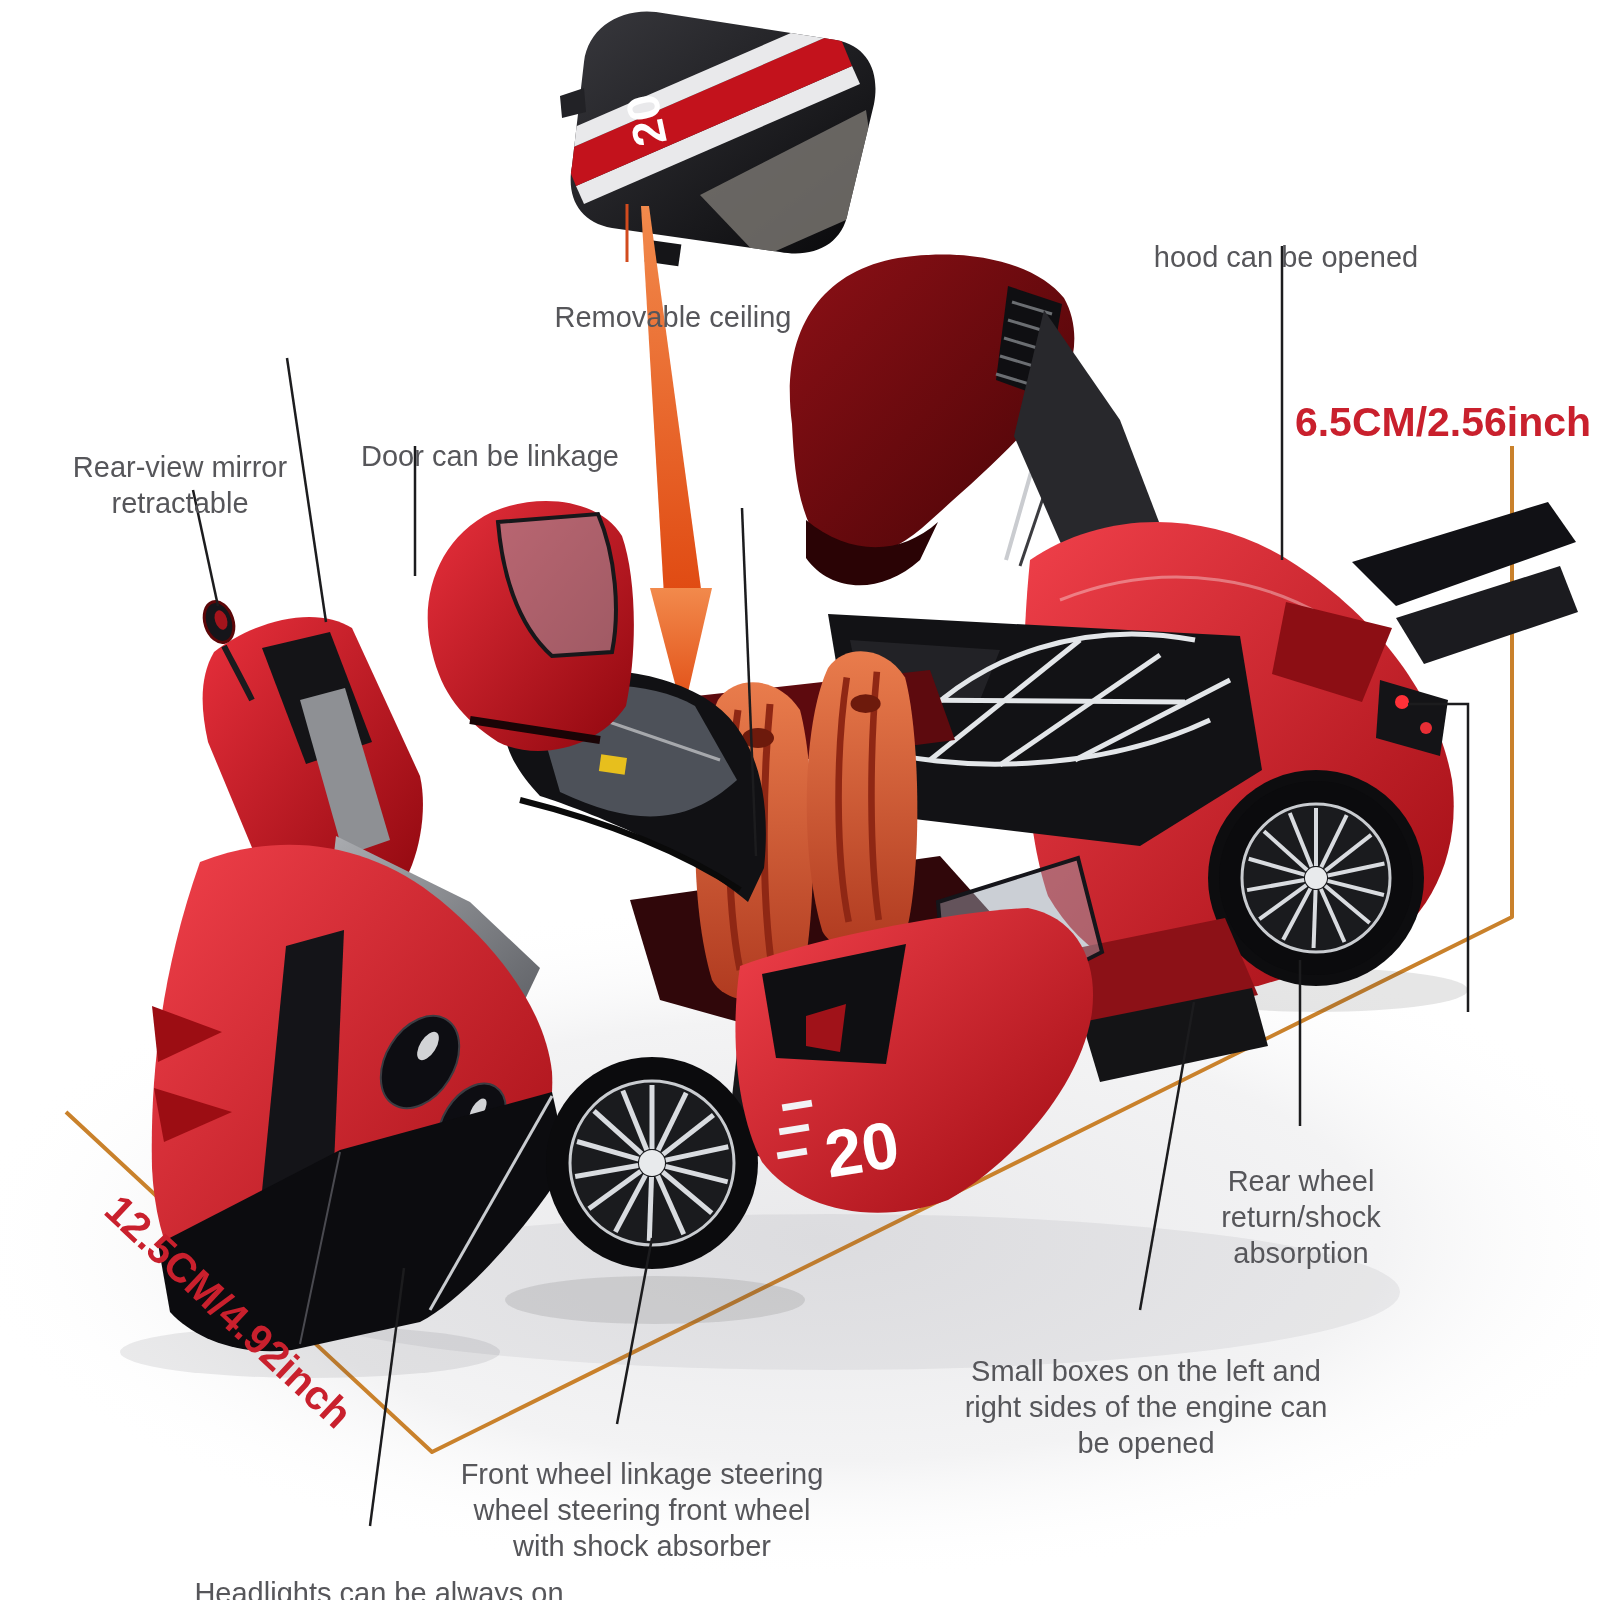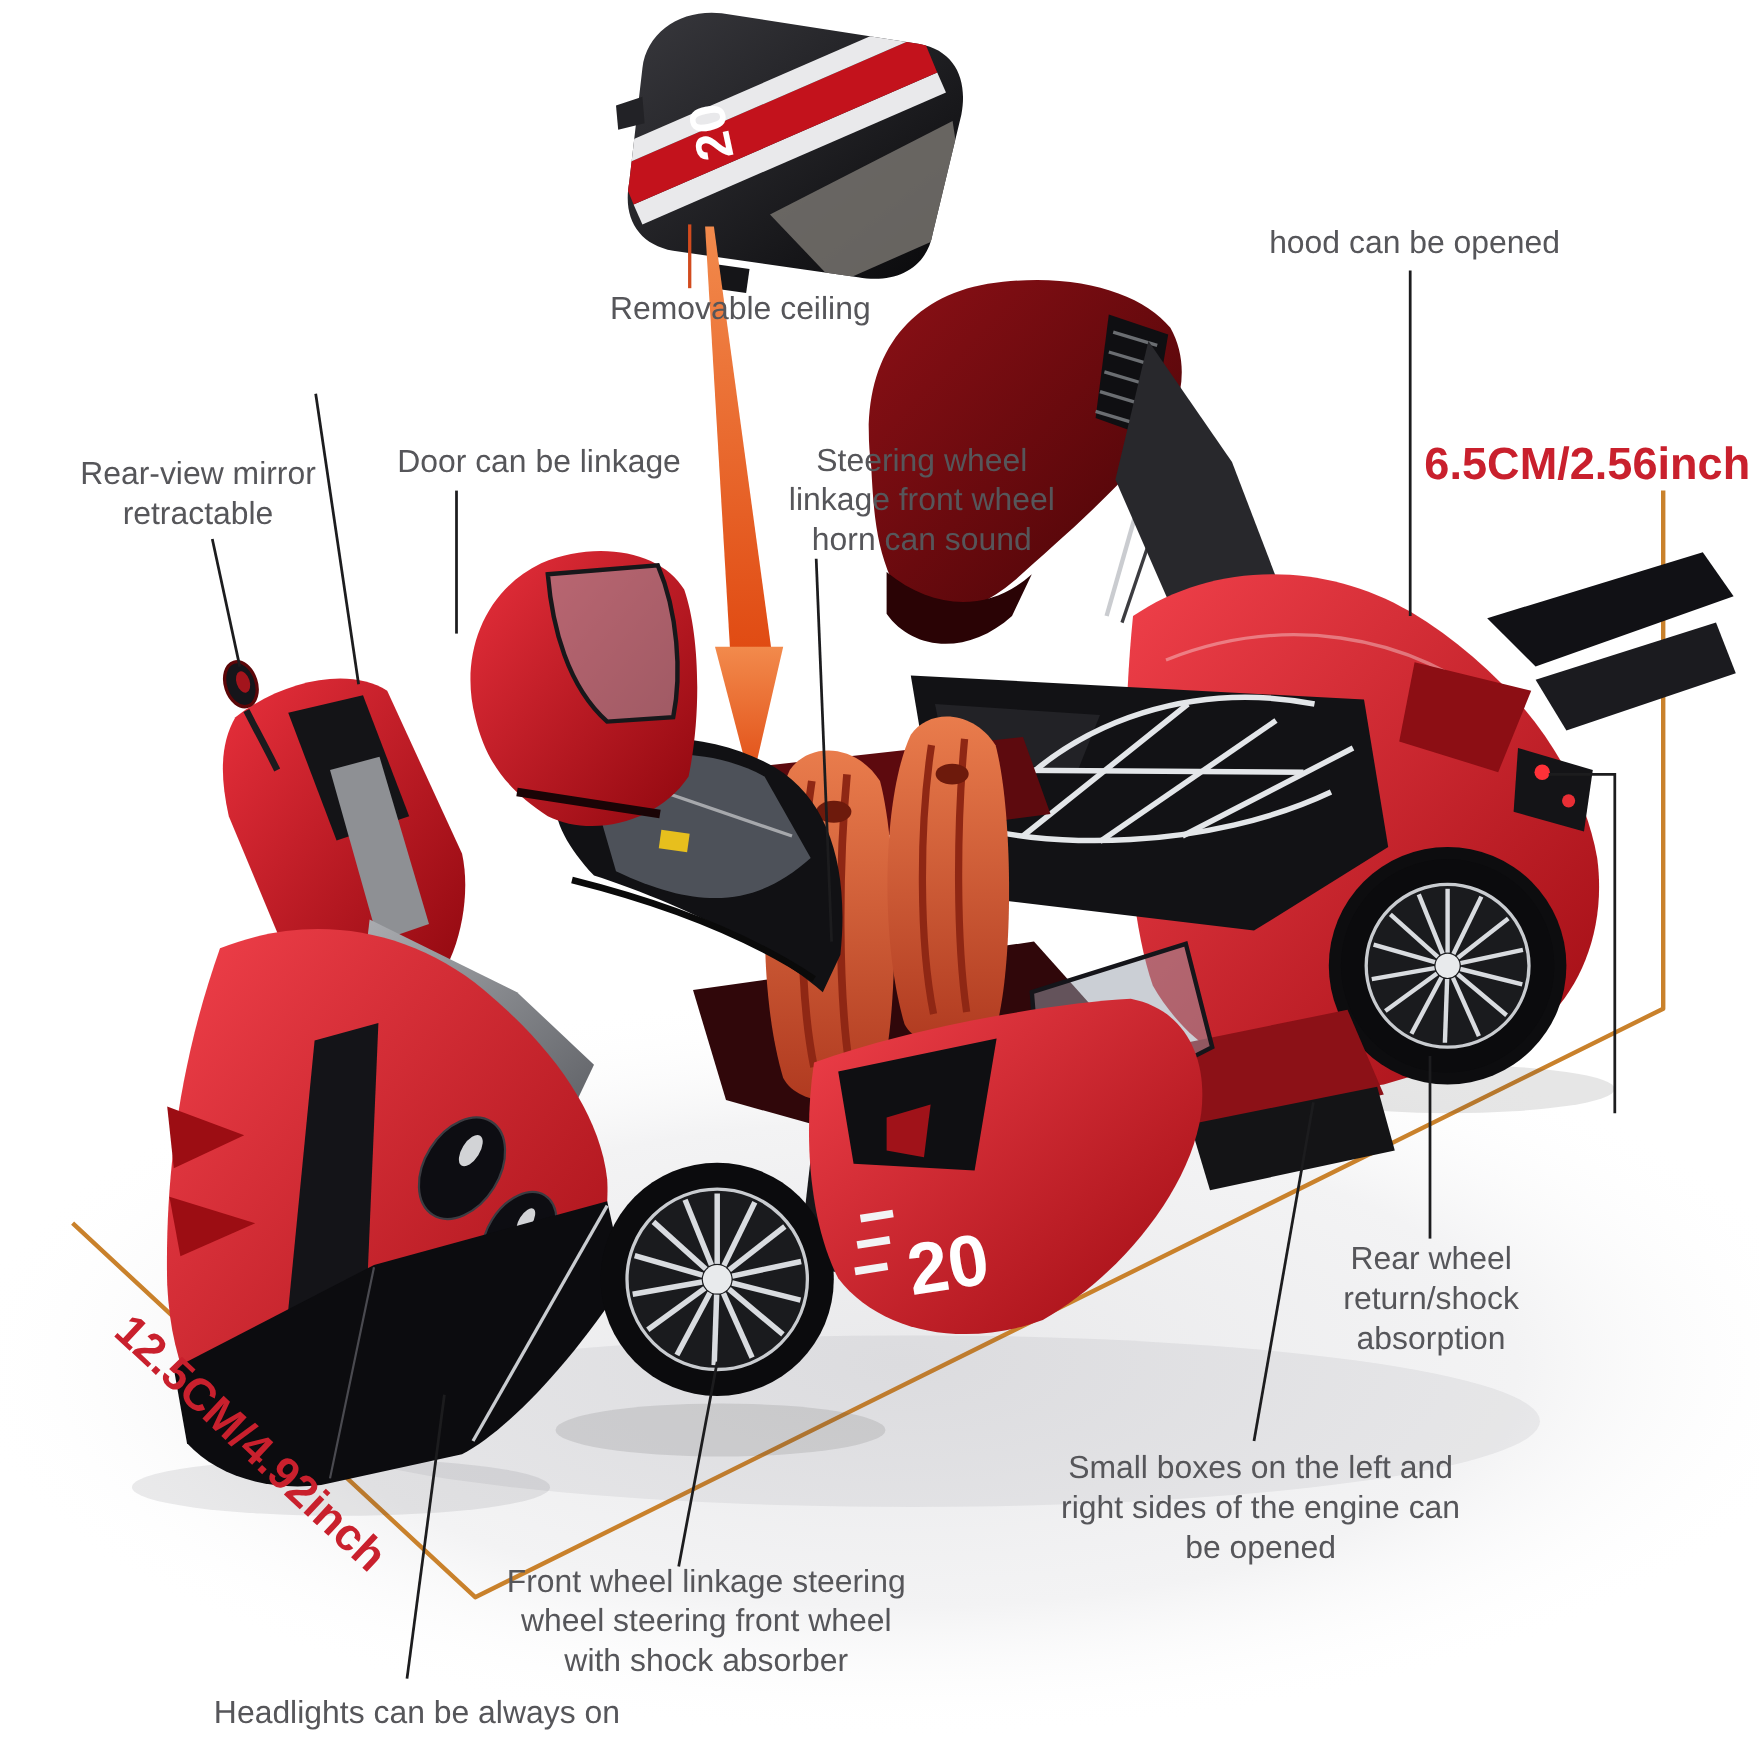--- a/index.html
+++ b/index.html
@@ -5,21 +5,21 @@
   html,body{margin:0;padding:0;background:#fff;}
   .stage{
     position:relative;width:1600px;height:1600px;overflow:hidden;
     background:#ffffff;
     font-family:"Liberation Sans", sans-serif;
   }
   .stage svg{position:absolute;left:0;top:0;}
   .label{
     position:absolute;transform:translate(-50%,-50%);
     text-align:center;white-space:pre-line;
-    font-size:29px;line-height:36px;color:#56565a;
+    font-size:29px;line-height:36px;color:#56565a;margin-top:36px;
   }
   .dim{
     position:absolute;transform:translate(-50%,-50%);
     font-weight:bold;color:#c9202d;font-size:41px;white-space:nowrap;
   }
   .dim-rot{transform:translate(-50%,-50%) rotate(43deg);}
 </style>
 </head>
 <body>
 
@@ -283,23 +283,20 @@
     <path d="M652,1238 L617,1424"></path>
     <path d="M404,1268 L370,1526"></path>
   </g>
 </svg>
 
 <div class="label" style="left:673px;top:281px">Removable ceiling</div>
 <div class="label" style="left:1286px;top:221px">hood can be opened</div>
 <div class="label" style="left:180px;top:449px">Rear-view mirror
 retractable</div>
 <div class="label" style="left:490px;top:420px">Door can be linkage</div>
-<div class="label" style="left:838px;top:455px">Steering wheel
-linkage front wheel
-horn can sound</div>
 <div class="label" style="left:1301px;top:1181px">Rear wheel
 return/shock
 absorption</div>
 <div class="label" style="left:1146px;top:1371px">Small boxes on the left and
 right sides of the engine can
 be opened</div>
 <div class="label" style="left:642px;top:1474px">Front wheel linkage steering
 wheel steering front wheel
 with shock absorber</div>
 <div class="label" style="left:379px;top:1557px">Headlights can be always on</div>

